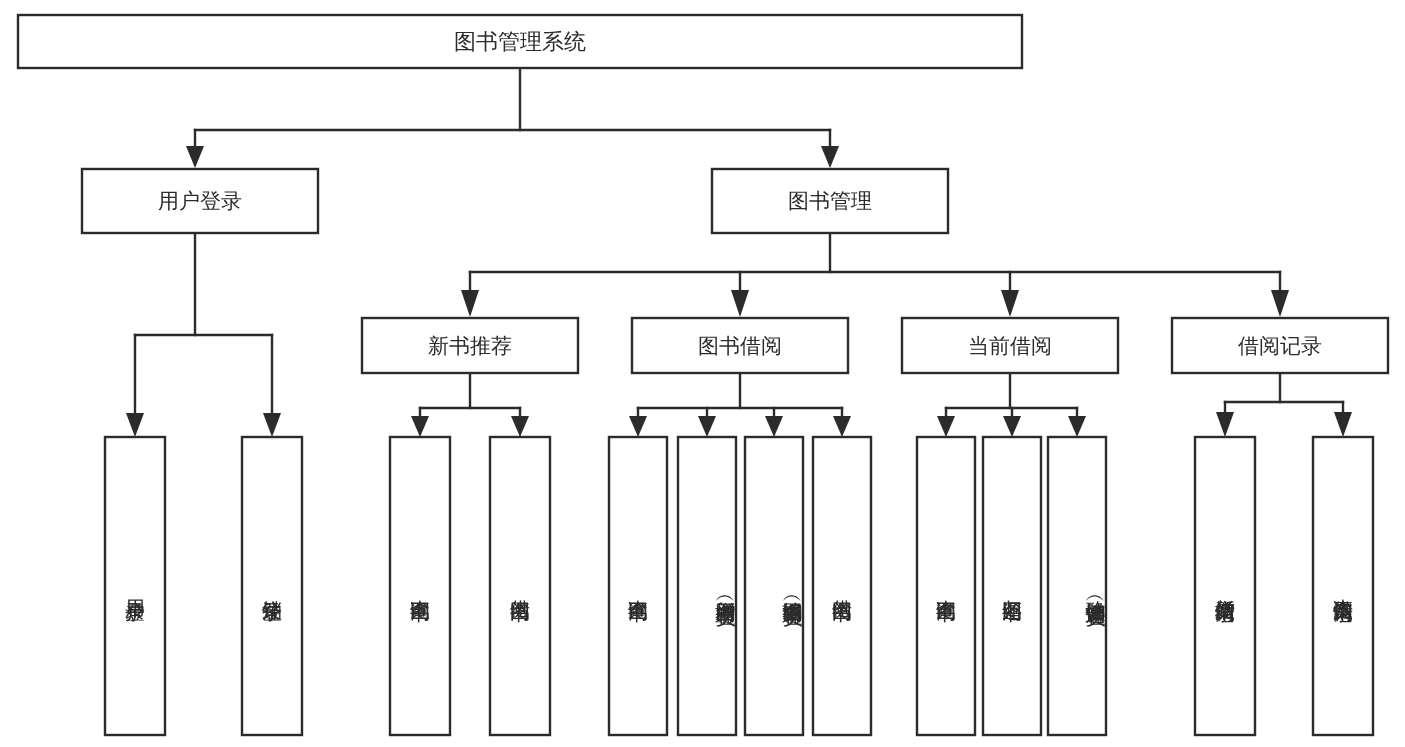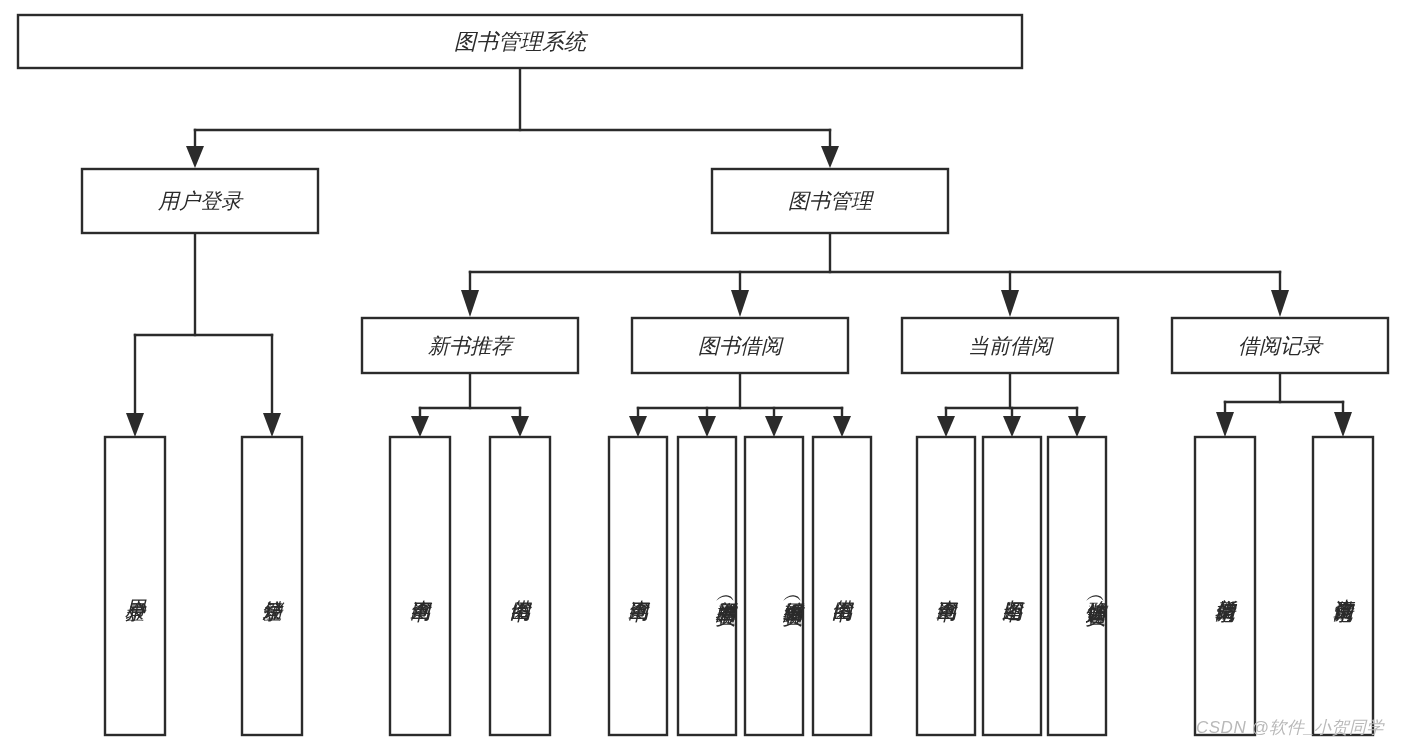--- a/index.html
+++ b/index.html
@@ -11,21 +11,20 @@
     width: 1405px;
     height: 747px;
     overflow: hidden;
     font-family: "Liberation Sans", "DejaVu Sans", sans-serif;
     position: relative;
   }
   #diagram-root {
     position: relative;
     width: 1405px;
     height: 730px;
-    font-style: italic;
   }
   svg.flow {
     position: absolute;
     top: 0;
     left: 0;
     width: 1405px;
     height: 747px;
     display: block;
   }
   .node-rect {
@@ -214,15 +213,14 @@
   <div class="vlabel" style="left:745px; top:437px; width:58px; height:298px; align-items:flex-start; padding-top:6px; box-sizing:border-box;">编辑图书（管理员）</div>
   <div class="vlabel" style="left:813px; top:437px; width:58px; height:298px;">借阅图书</div>
 
   <div class="vlabel" style="left:917px; top:437px; width:58px; height:298px;">查询图书</div>
   <div class="vlabel" style="left:983px; top:437px; width:58px; height:298px;">归还图书</div>
   <div class="vlabel" style="left:1048px; top:437px; width:58px; height:298px; align-items:flex-start; padding-top:6px; box-sizing:border-box;">确认归还（管理员）</div>
 
   <div class="vlabel" style="left:1195px; top:437px; width:60px; height:298px;">新增借阅记录</div>
   <div class="vlabel" style="left:1313px; top:437px; width:60px; height:298px;">查询借阅记录</div>
 
-  <div class="watermark" style="left:1196px; top:716px;">CSDN @软件_小贺同学</div>
 
 </div>
 
 </body></html>

